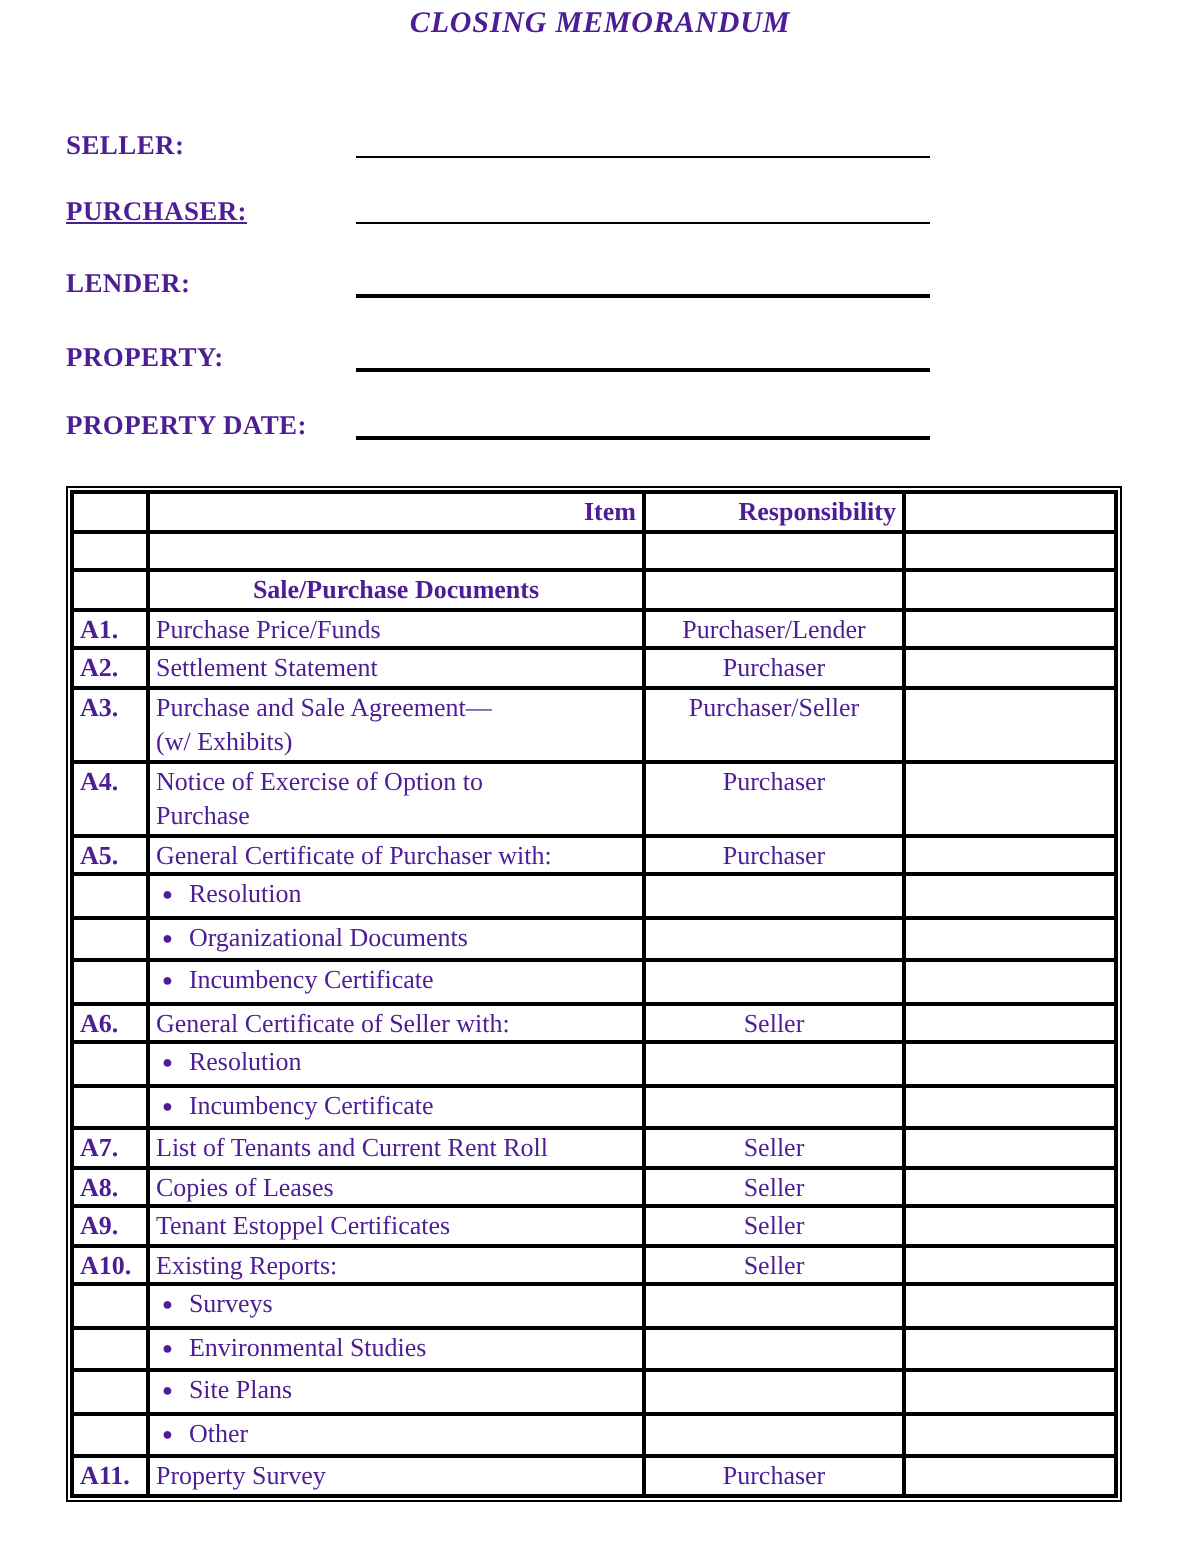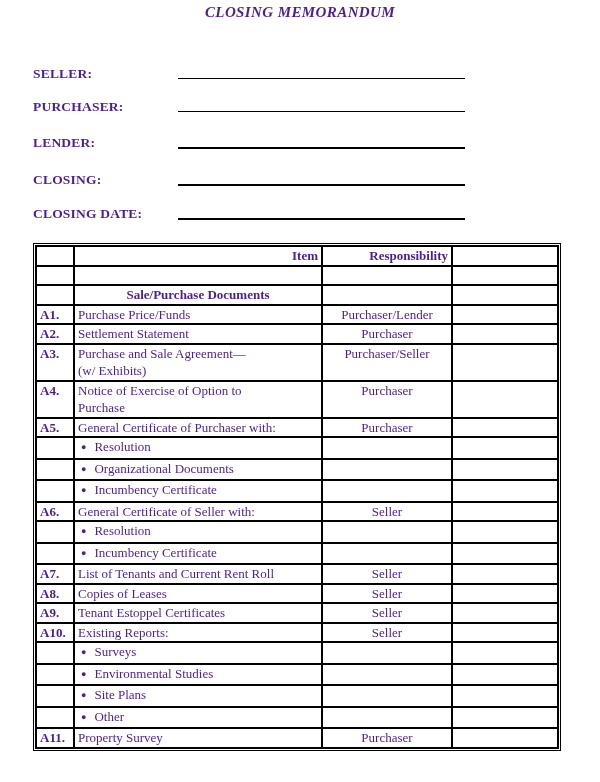--- a/index.html
+++ b/index.html
@@ -18,21 +18,21 @@
     width: 100%;
     text-align: center;
     font-style: italic;
     font-weight: bold;
     font-size: 15px;
     letter-spacing: 0.4px;
   }
   #fields { position:absolute; left:0; top:0; width:100%; height:240px; }
   .field-row { position: absolute; left: 33px; width: 440px; height: 16px; }
   .field-row:nth-child(1) { top: 64px; }
-  .field-row:nth-child(2) { top: 97px; }
+  .field-row:nth-child(2) { top: 97px; text-decoration: underline; }
   .field-row:nth-child(3) { top: 133px; }
   .field-row:nth-child(4) { top: 170px; }
   .field-row:nth-child(5) { top: 204px; }
   .field-label { font-weight: bold; font-size: 13.5px; letter-spacing: 0.2px; }
   .field-line {
     position: absolute; left: 145px; top: 14px;
     width: 287px; height: 0;
     border-bottom: 1px solid #000;
   }
   .field-row:nth-child(n+3) .field-line { border-bottom-width: 2px; }
@@ -89,25 +89,25 @@
     </div>
       <div class="field-row">
       <span class="field-label">PURCHASER:</span>
       <span class="field-line"></span>
     </div>
       <div class="field-row">
       <span class="field-label">LENDER:</span>
       <span class="field-line"></span>
     </div>
       <div class="field-row">
-      <span class="field-label">CLOSING:</span>
-      <span class="field-line"></span>
-    </div>
-      <div class="field-row">
-      <span class="field-label">CLOSING DATE:</span>
+      <span class="field-label">PROPERTY:</span>
+      <span class="field-line"></span>
+    </div>
+      <div class="field-row">
+      <span class="field-label">PROPERTY DATE:</span>
       <span class="field-line"></span>
     </div>
     </div>
 
   <div class="table-wrap">
     <table class="closing-table">
       <colgroup>
         <col class="c-num">
           <col class="c-item">
           <col class="c-resp">

